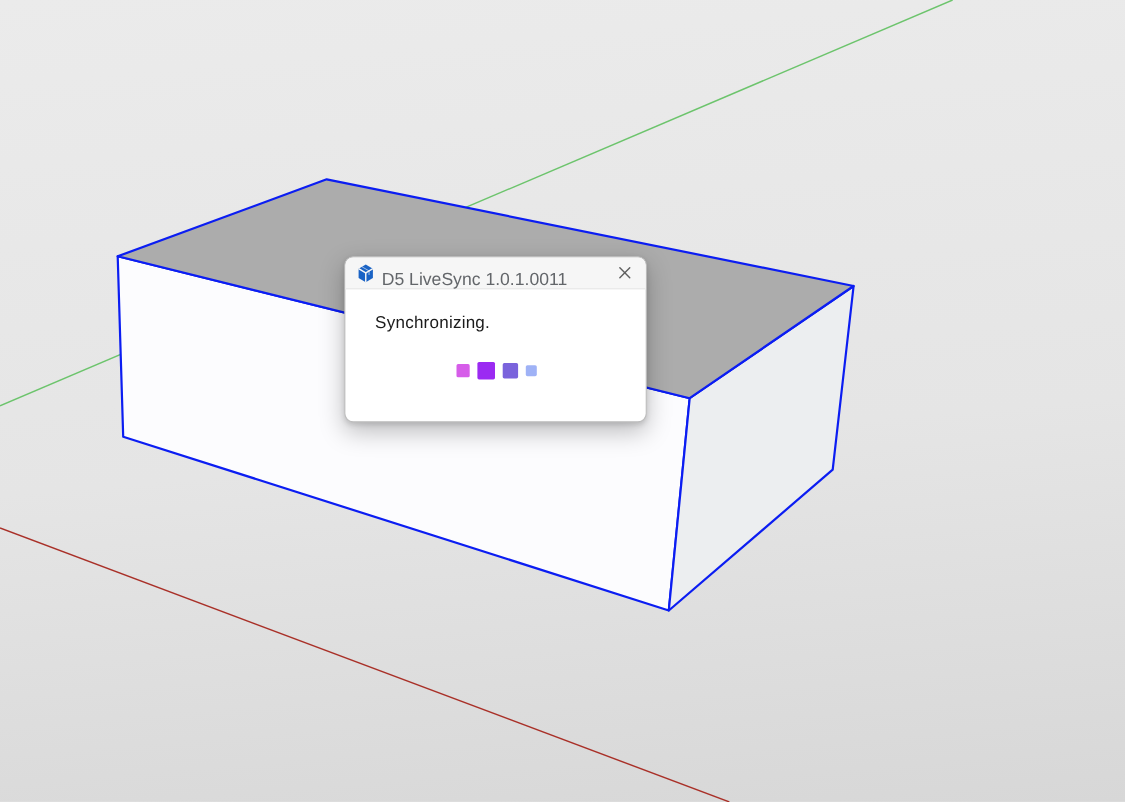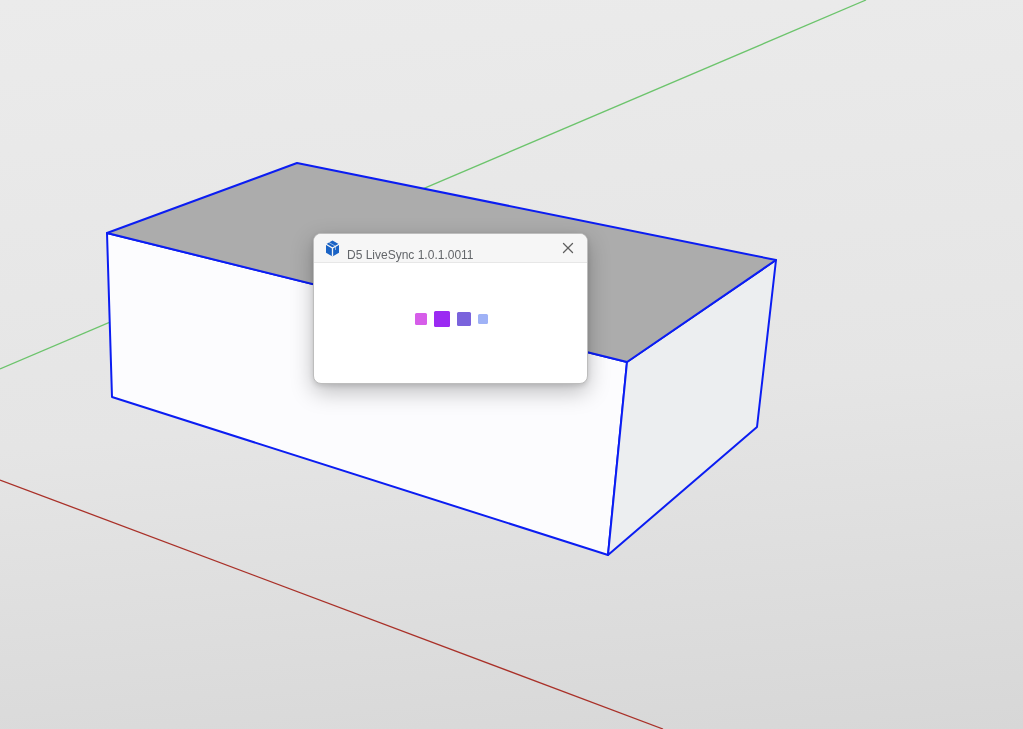--- a/index.html
+++ b/index.html
@@ -46,21 +46,21 @@
     user-select: none;
   }
   .dialog-logo {
     width: 15px;
     height: 17px;
     margin-right: 7px;
     flex: 0 0 auto;
   }
   .dialog-title {
     flex: 1 1 auto;
-    font-size: 12px;
+    font-size: 16px;
     color: #63666a;
     white-space: nowrap;
     overflow: hidden;
     margin-top: 13px;
   }
   .close-btn {
     flex: 0 0 auto;
     width: 26px;
     height: 24px;
     display: flex;
@@ -129,20 +129,21 @@
         <svg width="12" height="12" viewBox="0 0 12 12">
           <g stroke-width="1.3" stroke-linecap="round" stroke="#5f5f5f">
             <line x1="1.5" y1="1.5" x2="10.5" y2="10.5"></line>
             <line x1="10.5" y1="1.5" x2="1.5" y2="10.5"></line>
           </g>
         </svg>
       </button>
     </div>
 
     <div class="dialog-body">
+      <div class="status-text">Synchronizing.</div>
       <div class="loader-row">
         <span class="loader-sq s1" style="background: rgb(214, 93, 233);"></span>
         <span class="loader-sq s2" style="background: rgb(155, 42, 242);"></span>
         <span class="loader-sq s3" style="background: rgb(122, 99, 220);"></span>
         <span class="loader-sq s4" style="background: rgb(159, 178, 246);"></span>
       </div>
     </div>
 
   </div>
 </div>

